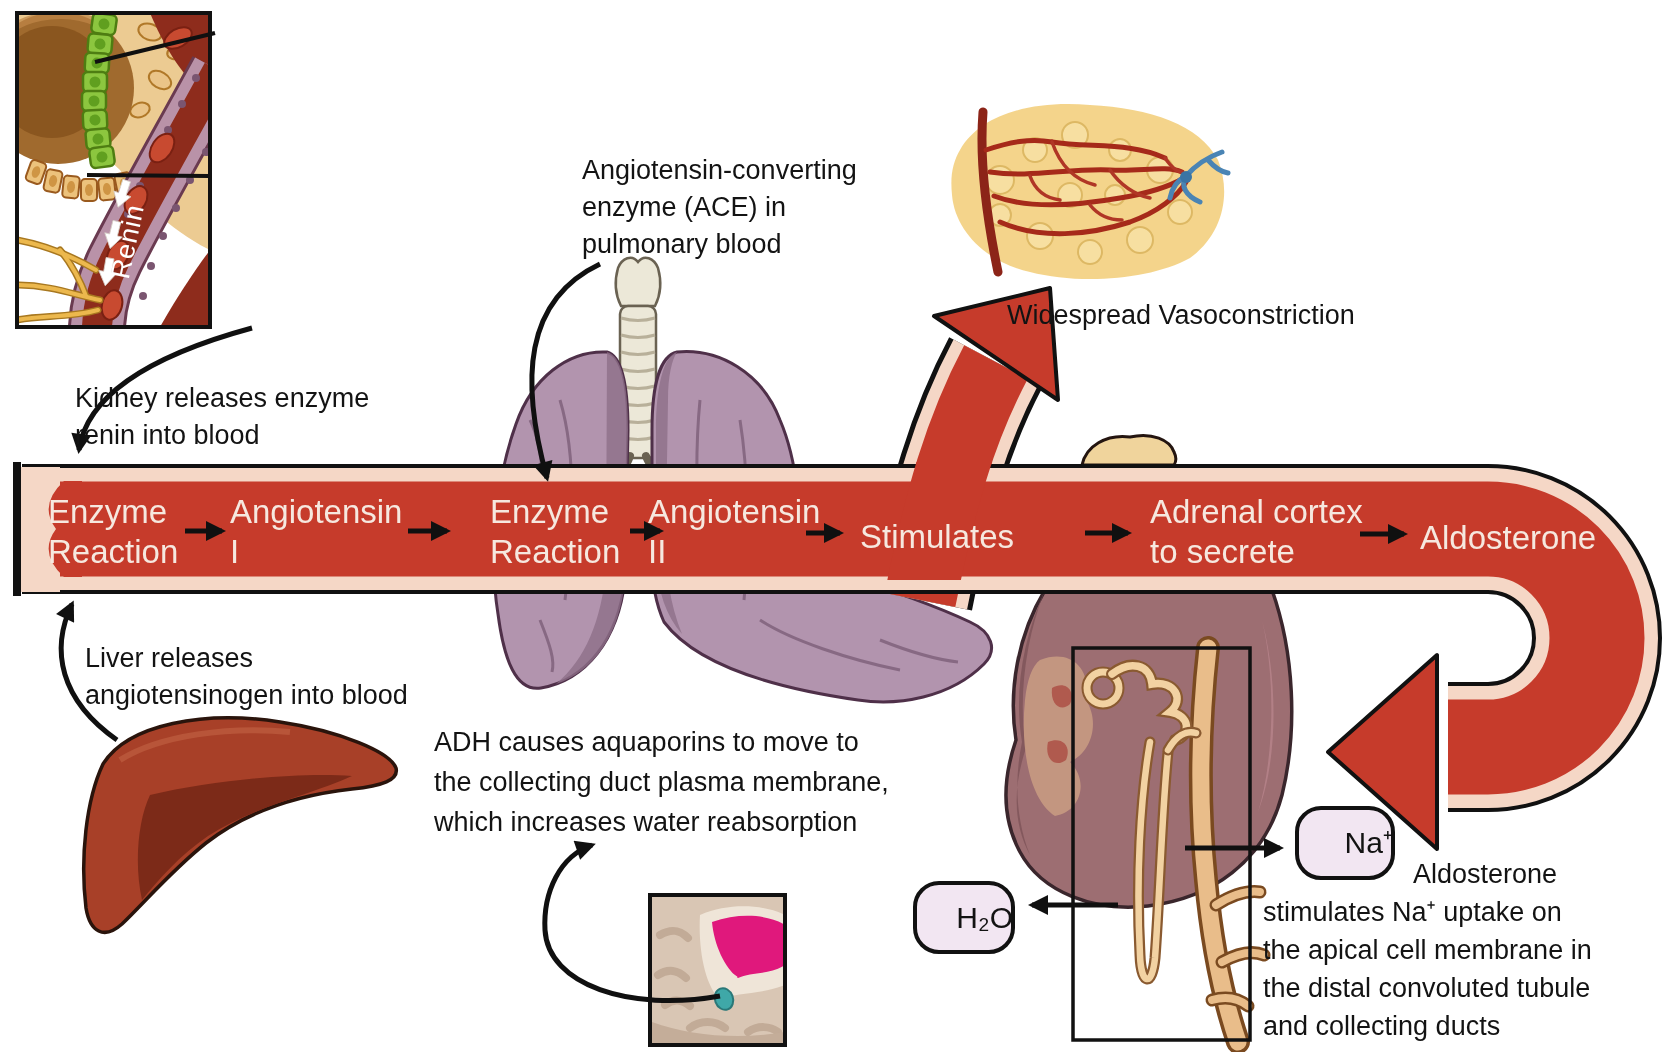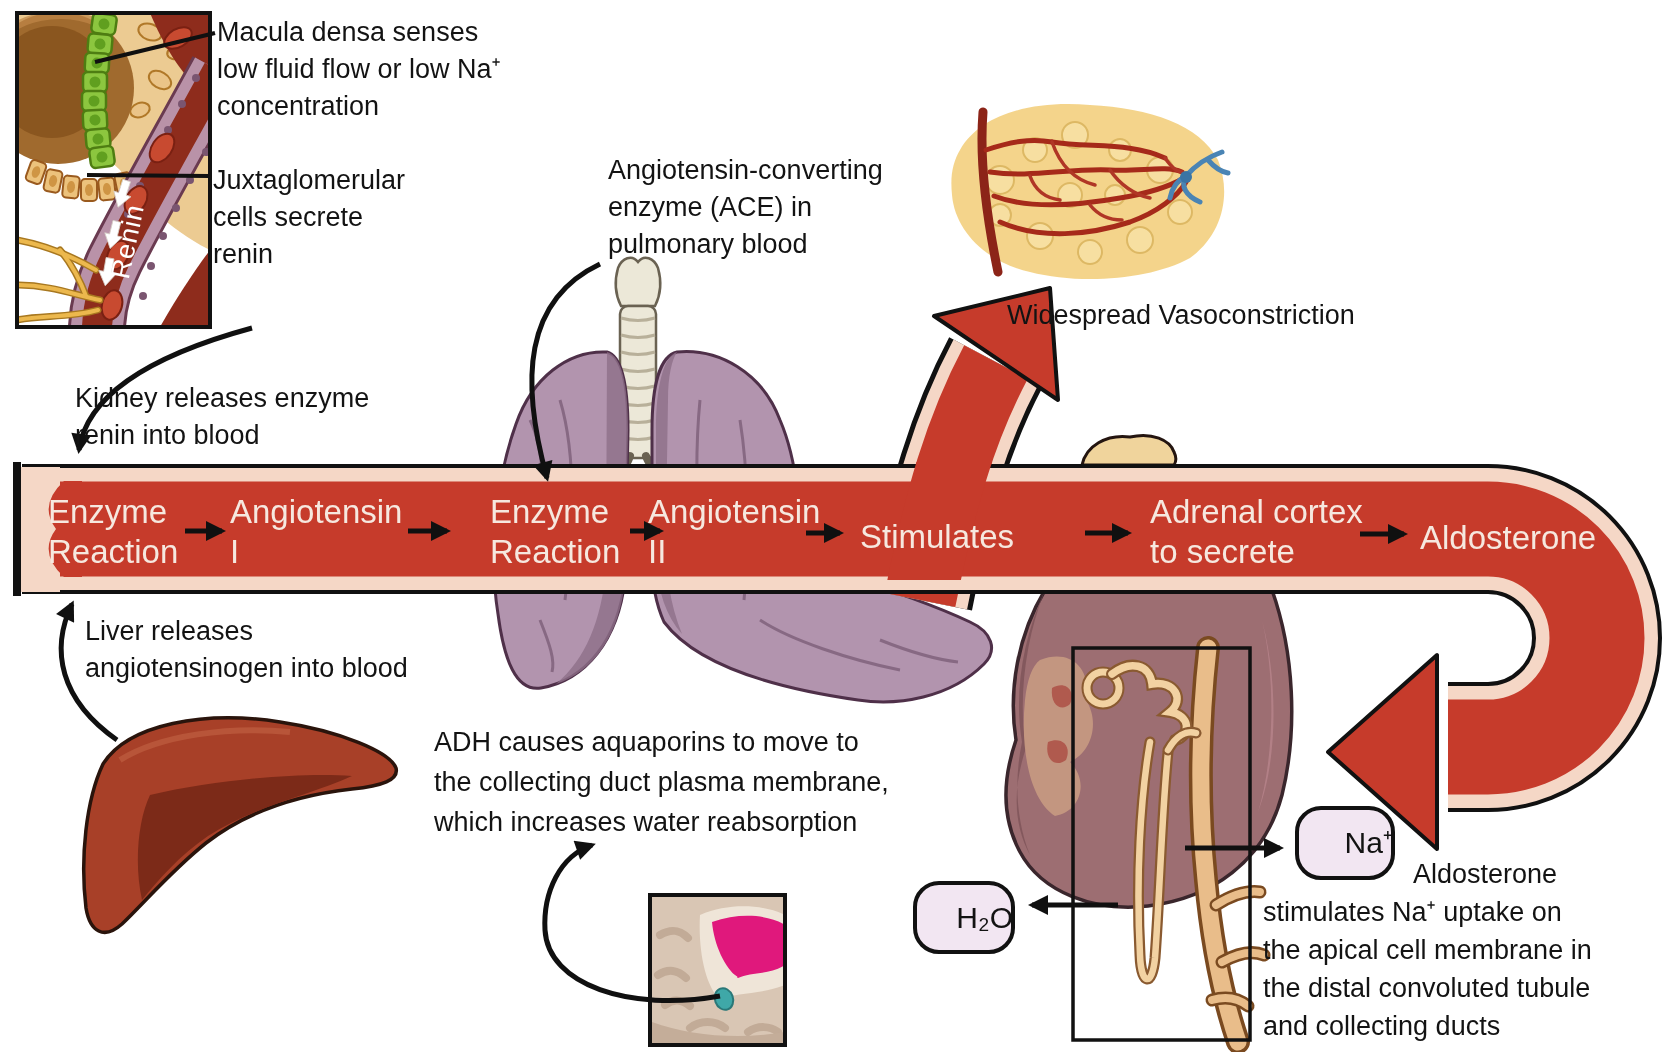--- a/index.html
+++ b/index.html
@@ -337,35 +337,29 @@
     <path d="M 720 996 C 630 1012 548 985 545 930 C 543 892 560 856 592 845" marker-end="url(#ah)"></path>
 
     <path d="M 1185 848 H 1280" marker-end="url(#ah)"></path>
     <path d="M 1118 905 H 1032" marker-end="url(#ah)"></path>
 
     <path d="M 215 33 L 95 62" stroke-width="4"></path>
     <path d="M 209 176 L 87 175" stroke-width="4"></path>
   </g>
 </svg>
 
-<div class="ann" id="macula" style="left:217px;top:14px;">Macula densa senses
-low fluid flow or low Na⁺
-concentration</div>
-
-<div class="ann" style="left:213px;top:162px;">Juxtaglomerular
-cells secrete
-renin</div>
+
 
 <div class="ann" style="left:75px;top:380px;">Kidney releases enzyme
 renin into blood</div>
 
-<div class="ann" style="left:85px;top:613px;">Liver releases
+<div class="ann" style="left:85px;top:640px;">Liver releases
 angiotensinogen into blood</div>
 
-<div class="ann" style="left:608px;top:152px;">Angiotensin-converting
+<div class="ann" style="left:582px;top:152px;">Angiotensin-converting
 enzyme (ACE) in
 pulmonary blood</div>
 
 <div class="ann" style="left:1007px;top:297px;">Widespread Vasoconstriction</div>
 
 <div class="ann" style="left:434px;top:722px;line-height:40px;">ADH causes aquaporins to move to
 the collecting duct plasma membrane,
 which increases water reabsorption</div>
 
 <div class="ann" id="aldo-effect" style="left:1263px;top:855px;">Aldosterone

